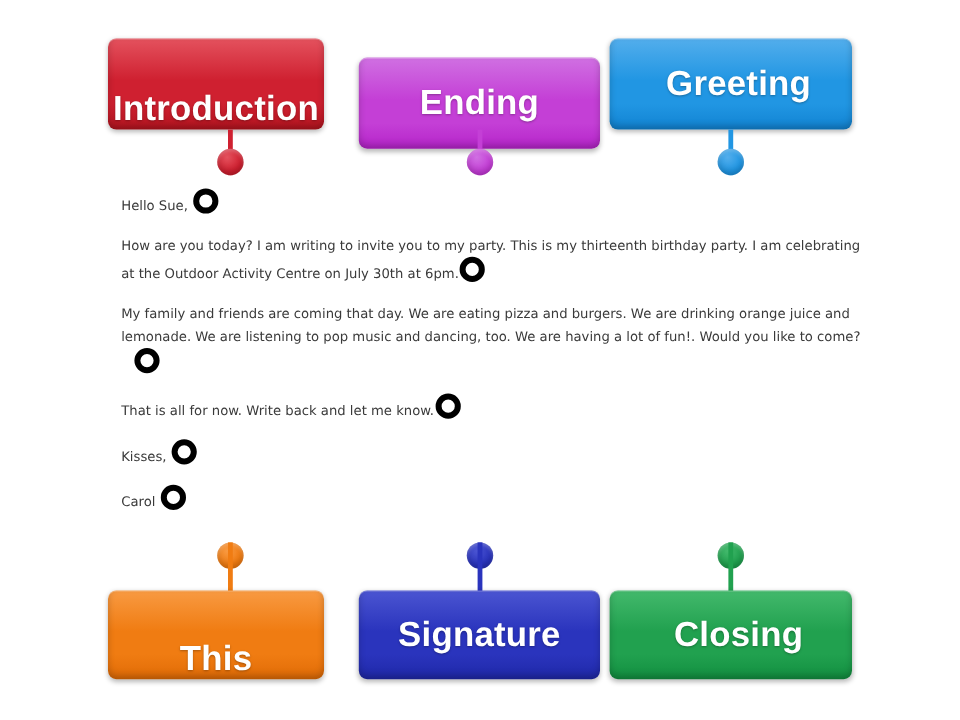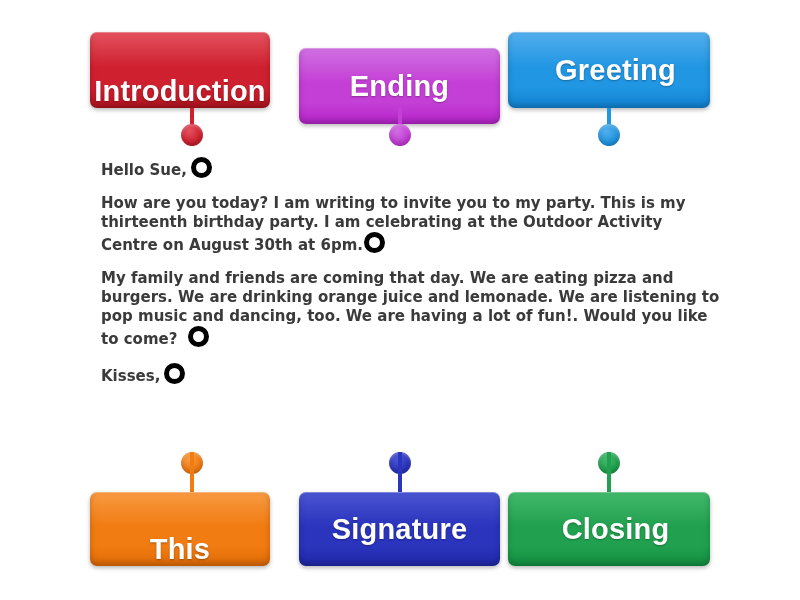--- a/index.html
+++ b/index.html
@@ -88,25 +88,24 @@
   .pin-x1 { left: 181px; }
   .pin-x2 { left: 389px; }
   .pin-x3 { left: 598px; }
 
   
   #letter {
     position: absolute;
     left: 101px;
     top: 157px;
     width: 620px;
-    font-size: 15px;
+    font-size: 11px;
     line-height: 19px;
     color: #3a3a3a;
     font-family: "DejaVu Sans", sans-serif;
-    font-weight: bold;
   }
   #letter p {
     margin: 0 0 14px 0;
   }
   #letter p:last-child { margin-bottom: 0; }
 
   .para-line { display: inline; }
 
   
   .drop-ring {
@@ -153,32 +152,38 @@
     <div class="knob" style="background: radial-gradient(circle at 38% 32%, rgb(83, 174, 236) 0%, rgb(33, 150, 227) 58%, rgb(17, 131, 210) 100%);"></div>
   </div>
 
   <div id="letter" style="color: rgb(58, 58, 58);">
 
     <p>
       <span class="para-line">Hello Sue,</span><span class="drop-ring" style="border-color: rgb(0, 0, 0);"></span>
     </p>
 
     <p>
-      <span class="para-line">How are you today? I am writing to invite you to my party. This is my thirteenth birthday party. I am celebrating at the Outdoor Activity Centre on August 30th at 6pm.</span><span class="drop-ring ring-tight" style="border-color: rgb(0, 0, 0);"></span>
+      <span class="para-line">How are you today? I am writing to invite you to my party. This is my thirteenth birthday party. I am celebrating at the Outdoor Activity Centre on July 30th at 6pm.</span><span class="drop-ring ring-tight" style="border-color: rgb(0, 0, 0);"></span>
     </p>
 
     <p>
       <span class="para-line">My family and friends are coming that day. We are eating pizza and burgers. We are drinking orange juice and lemonade. We are listening to pop music and dancing, too.  We are having a lot of fun!. Would you like to come?</span><span class="drop-ring ring-wide" style="border-color: rgb(0, 0, 0);"></span>
     </p>
 
+    <p>
+      <span class="para-line">That is all for now. Write back and let me know.</span><span class="drop-ring ring-tight" style="border-color: rgb(0, 0, 0);"></span>
+    </p>
 
     <p>
       <span class="para-line">Kisses,</span><span class="drop-ring" style="border-color: rgb(0, 0, 0);"></span>
     </p>
 
+    <p>
+      <span class="para-line">Carol</span><span class="drop-ring" style="border-color: rgb(0, 0, 0);"></span>
+    </p>
 
   </div>
 
   <div class="pin up pin-x1" id="pin-body">
     <div class="knob" style="background: radial-gradient(circle at 38% 32%, rgb(248, 154, 66) 0%, rgb(240, 124, 18) 58%, rgb(224, 107, 6) 100%);"></div>
     <div class="stem" style="background: rgb(240, 124, 18);"></div>
   </div>
   <div class="pin up pin-x2" id="pin-signature">
     <div class="knob" style="background: radial-gradient(circle at 38% 32%, rgb(75, 85, 210) 0%, rgb(42, 52, 189) 58%, rgb(31, 40, 168) 100%);"></div>
     <div class="stem" style="background: rgb(42, 52, 189);"></div>

